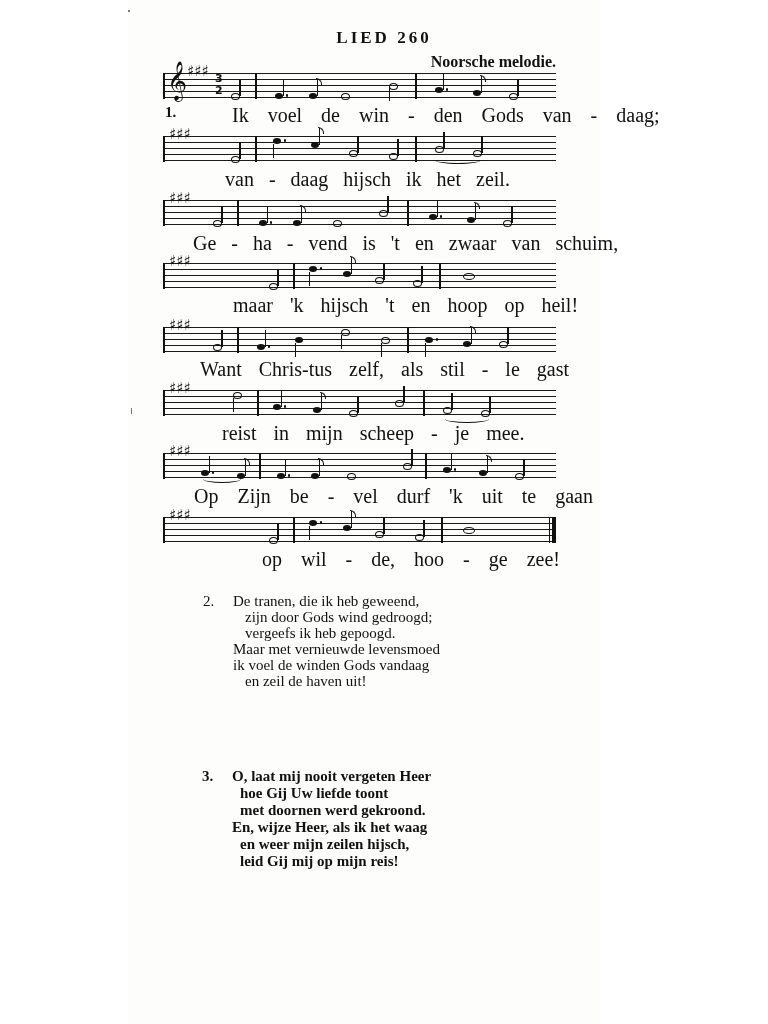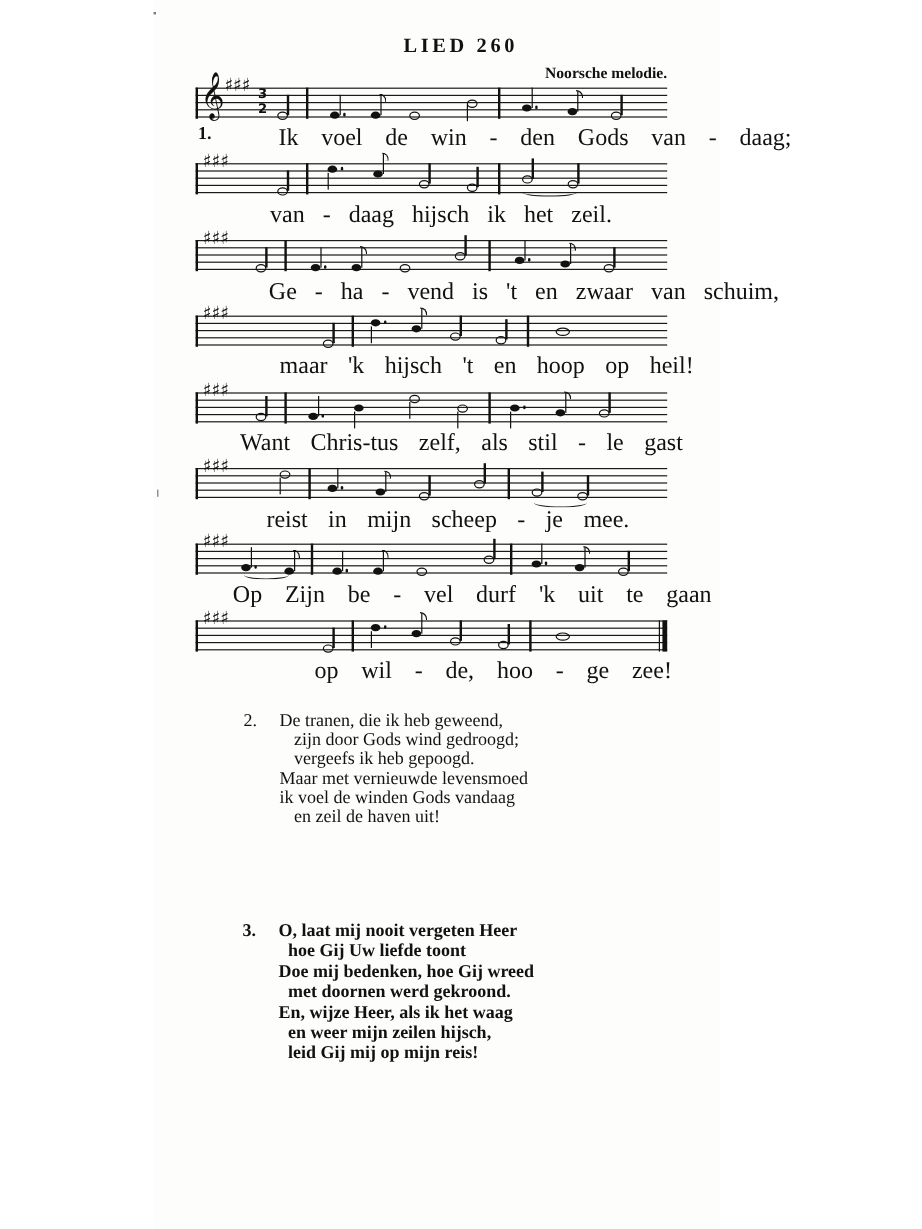--- a/index.html
+++ b/index.html
@@ -11,21 +11,21 @@
   }
   .page {
     position: absolute; left: 128px; top: 0; width: 472px; height: 1024px;
     background: #fdfdfb;
   }
   .title {
     position: absolute; left: 0; width: 768px; top: 28px; text-align: center;
     font-size: 17px; font-weight: bold; letter-spacing: 3px;
   }
   .subtitle {
-    position: absolute; right: 212px; top: 53px; font-size: 13px; font-weight: bold;
+    position: absolute; right: 212px; top: 53px; font-size: 16px; font-weight: bold;
   }
   .system { position: absolute; left: 163px; width: 393px; height: 26px; }
   .staff-line { position: absolute; left: 0; right: 0; height: 1.3px; background: #1a1a1a; }
   .barline { position: absolute; top: 0; width: 1.6px; height: 26px; background: #111; }
   .startbar { position: absolute; left: 0; top: 0; width: 2px; height: 26px; background: #111; }
   .final-thin { position: absolute; right: 6px; top: 0; width: 1.4px; height: 26px; background: #111; }
   .final-thick { position: absolute; right: 0; top: 0; width: 4px; height: 26px; background: #111; }
   .keysig {
     position: absolute; left: 6px; top: -9px; font-size: 15px; font-weight: bold; line-height: 1;
     font-family: "DejaVu Sans", sans-serif;
@@ -181,21 +181,21 @@
       <div class="dot"></div>
     </div>
   <div class="note filled" style="left:304px;top:17px">
       <div class="stem"></div>
       <div class="flag"></div>
     </div>
   <div class="note open" style="left:340px;top:20px">
       <div class="stem"></div>
     </div>
 </div>
-<div class="lyrics" style="left:224px;top:232px;word-spacing:10px">Ge - ha - vend is 't en zwaar van schuim,</div>
+<div class="lyrics" style="left:193px;top:232px;word-spacing:10px">Ge - ha - vend is 't en zwaar van schuim,</div>
 
 <div class="system" style="top:263px">
   <div class="staff-line" style="top:0"></div>
     <div class="staff-line" style="top:6px"></div>
     <div class="staff-line" style="top:12px"></div>
     <div class="staff-line" style="top:18px"></div>
     <div class="staff-line" style="top:24px"></div>
   <div class="startbar"></div>
   <span class="keysig" style="left:6px">♯♯♯</span>
   <div class="note open" style="left:106px;top:20px">
@@ -383,21 +383,20 @@
   <div class="line indent">vergeefs ik heb gepoogd.</div>
   <div class="line">Maar met vernieuwde levensmoed</div>
   <div class="line">ik voel de winden Gods vandaag</div>
   <div class="line indent">en zeil de haven uit!</div>
 </div>
 
 <div class="verse verse3" style="left:232px;top:768px;line-height:17px">
   <span class="verse-n">3.</span>
   <div class="line">O, laat mij nooit vergeten Heer</div>
   <div class="line indent">hoe Gij Uw liefde toont</div>
-  <div class="line">Doe mij bedenken, hoe Gij wreed</div>
   <div class="line indent">met doornen werd gekroond.</div>
   <div class="line">En, wijze Heer, als ik het waag</div>
   <div class="line indent">en weer mijn zeilen hijsch,</div>
   <div class="line indent">leid Gij mij op mijn reis!</div>
 </div>
 
 <div class="speck" style="left:128px;top:10px"></div>
 <div class="speck" style="left:131px;top:408px;height:6px;width:1px"></div>
 
 </body></html>

